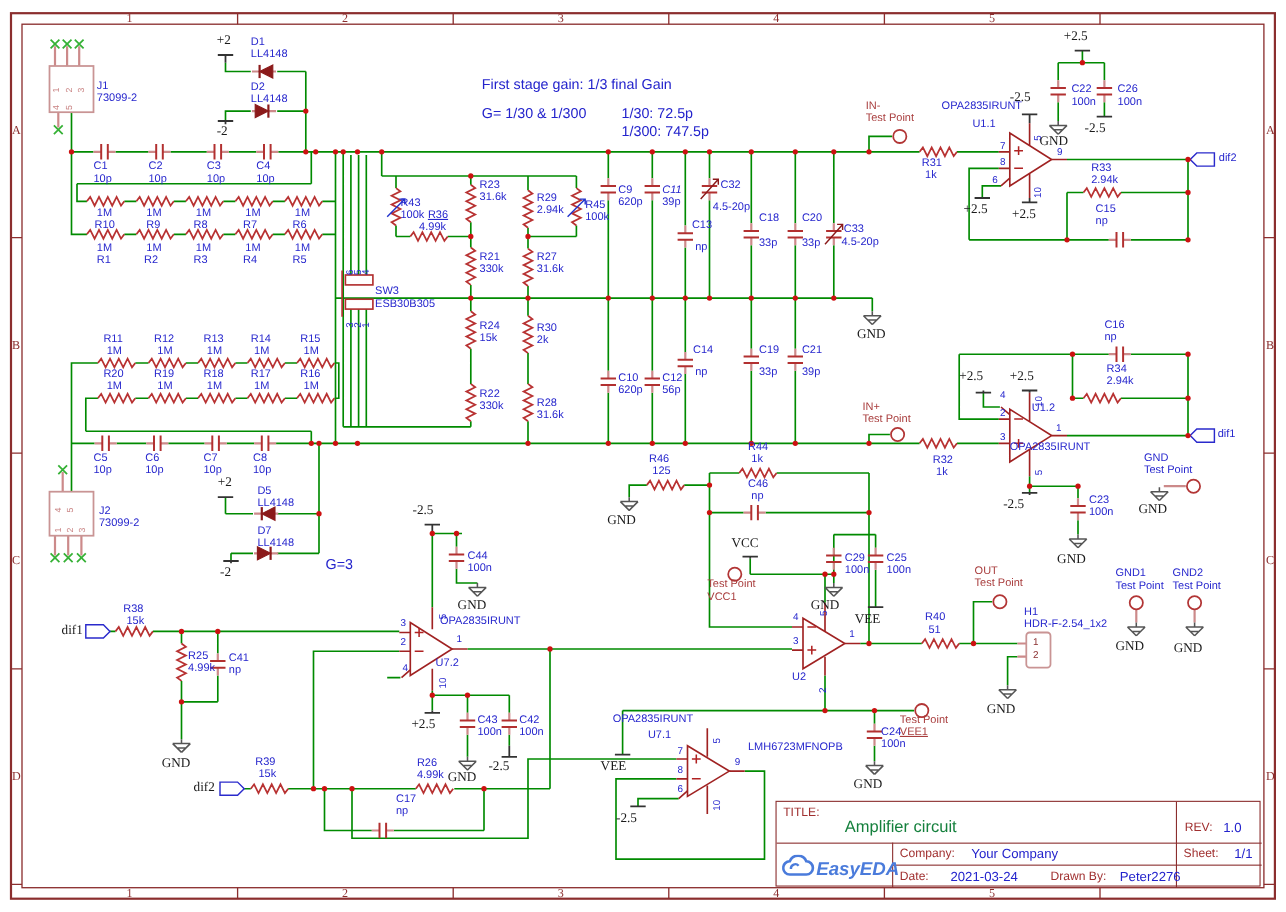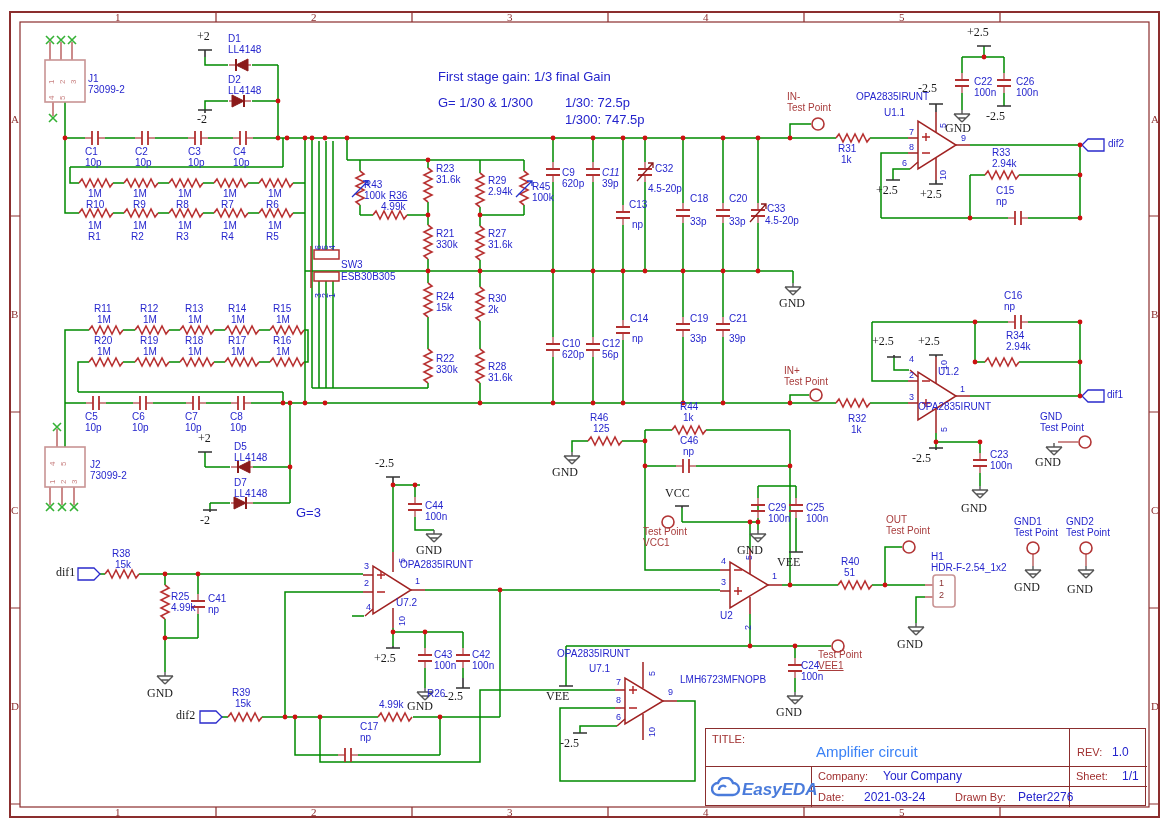--- a/index.html
+++ b/index.html
@@ -16,21 +16,21 @@
   .k-pin{font-size:9px;color:#2626cd;}
   .k-hpin{font-size:9px;color:#8b3030;}
   .k-pv{font-size:9px;color:#2626cd;transform:rotate(-90deg);transform-origin:left top;}
   .k-cpin{font-size:8px;color:#c98383;transform:rotate(-90deg);transform-origin:left top;}
   .fr-num{position:absolute;font:11px "Liberation Serif",serif;color:#8b2e2e;}
   
   .tb{position:absolute;border:1.5px solid #8b2e2e;box-sizing:border-box;}
   .tb-text{position:absolute;white-space:nowrap;line-height:1;}
   .tb-label{font:11px "Liberation Sans",sans-serif;color:#a03030;}
   .tb-val{font:12px "Liberation Sans",sans-serif;color:#2323cc;}
-  .tb-title{font:15px "Liberation Sans",sans-serif;color:#3b82f6;margin-left:48px;}
+  .tb-title{font:15px "Liberation Sans",sans-serif;color:#15803d;}
   .logo-text{font:italic bold 17px "Liberation Sans",sans-serif;color:#4a7bdb;}
 </style>
 </head>
 <body>
 
 <div id="stage">
 
   <svg id="wires" width="1169" height="829" viewBox="0 0 1169 829">
     <defs>
       <g id="rh">
@@ -595,21 +595,21 @@
       <span class="lb k-ref" style="left: 112px; top: 549px;">R38</span>
       <span class="lb k-ref" style="left: 115px; top: 560px;">15k</span>
       <span class="lb k-ref" style="left: 171px; top: 592px;">R25</span>
       <span class="lb k-ref" style="left: 171px; top: 603px;">4.99k</span>
       <span class="lb k-ref" style="left: 208px; top: 594px;">C41</span>
       <span class="lb k-ref" style="left: 208px; top: 605px;">np</span>
       <span class="lb k-net" style="left: 147px; top: 687px;">GND</span>
       <span class="lb k-ref" style="left: 232px; top: 688px;">R39</span>
       <span class="lb k-ref" style="left: 235px; top: 699px;">15k</span>
       <span class="lb k-net" style="left: 176px; top: 709px;">dif2</span>
-      <span class="lb k-ref" style="left: 379px; top: 689px; margin-left: 48px;">R26</span>
+      <span class="lb k-ref" style="left: 379px; top: 689px;">R26</span>
       <span class="lb k-ref" style="left: 379px; top: 700px;">4.99k</span>
       <span class="lb k-ref" style="left: 360px; top: 722px;">C17</span>
       <span class="lb k-ref" style="left: 360px; top: 733px;">np</span>
       <span class="lb k-net" style="left: 407px; top: 700px;">GND</span>
       <span class="lb k-net" style="left: 375px; top: 457px;">-2.5</span>
       <span class="lb k-ref" style="left: 425px; top: 501px;">C44</span>
       <span class="lb k-ref" style="left: 425px; top: 512px;">100n</span>
       <span class="lb k-net" style="left: 416px; top: 544px;">GND</span>
       <span class="lb k-ref" style="left: 400px; top: 560px;">OPA2835IRUNT</span>
       <span class="lb k-ref" style="left: 396px; top: 598px;">U7.2</span>

